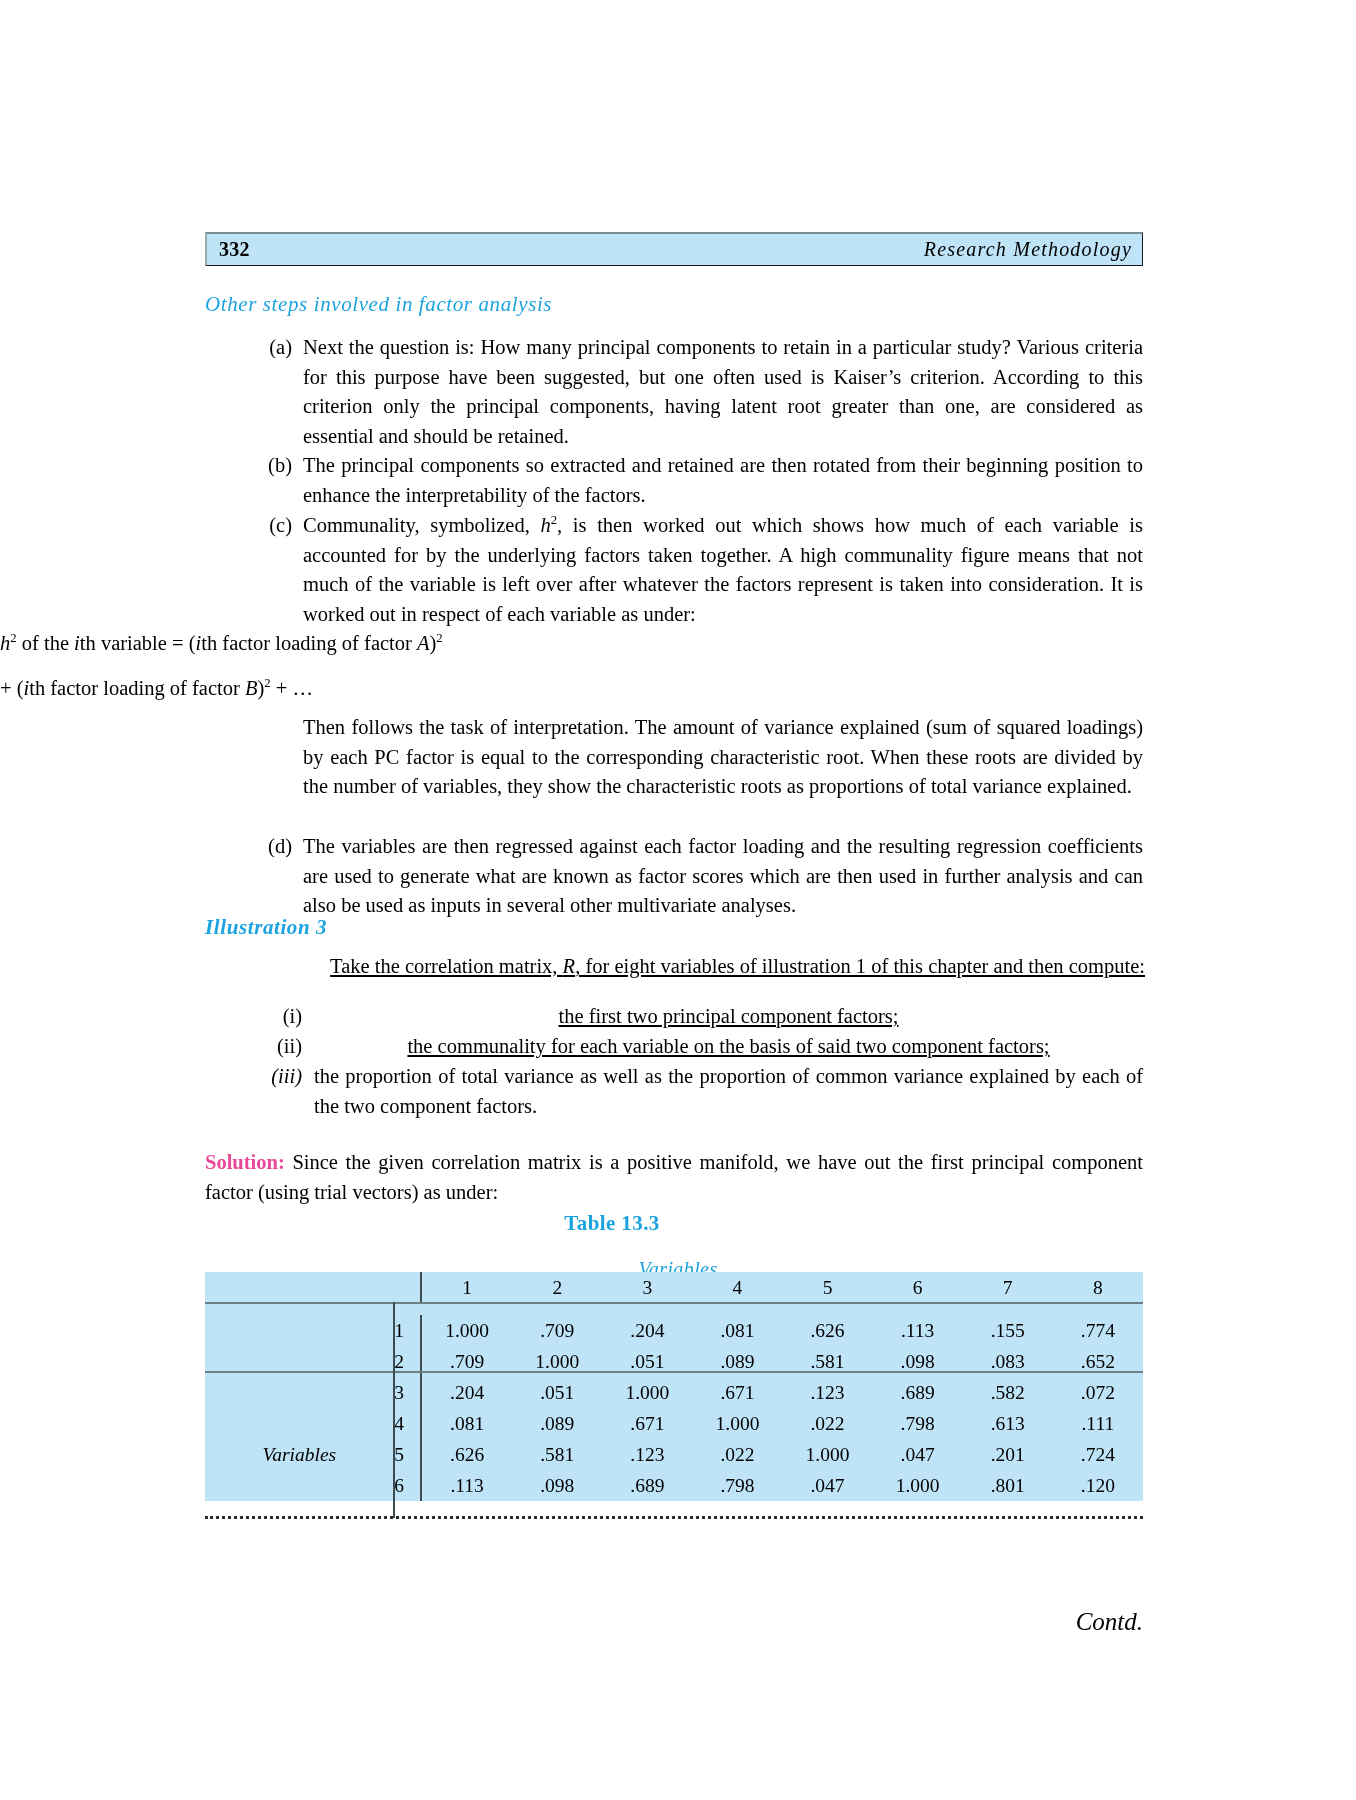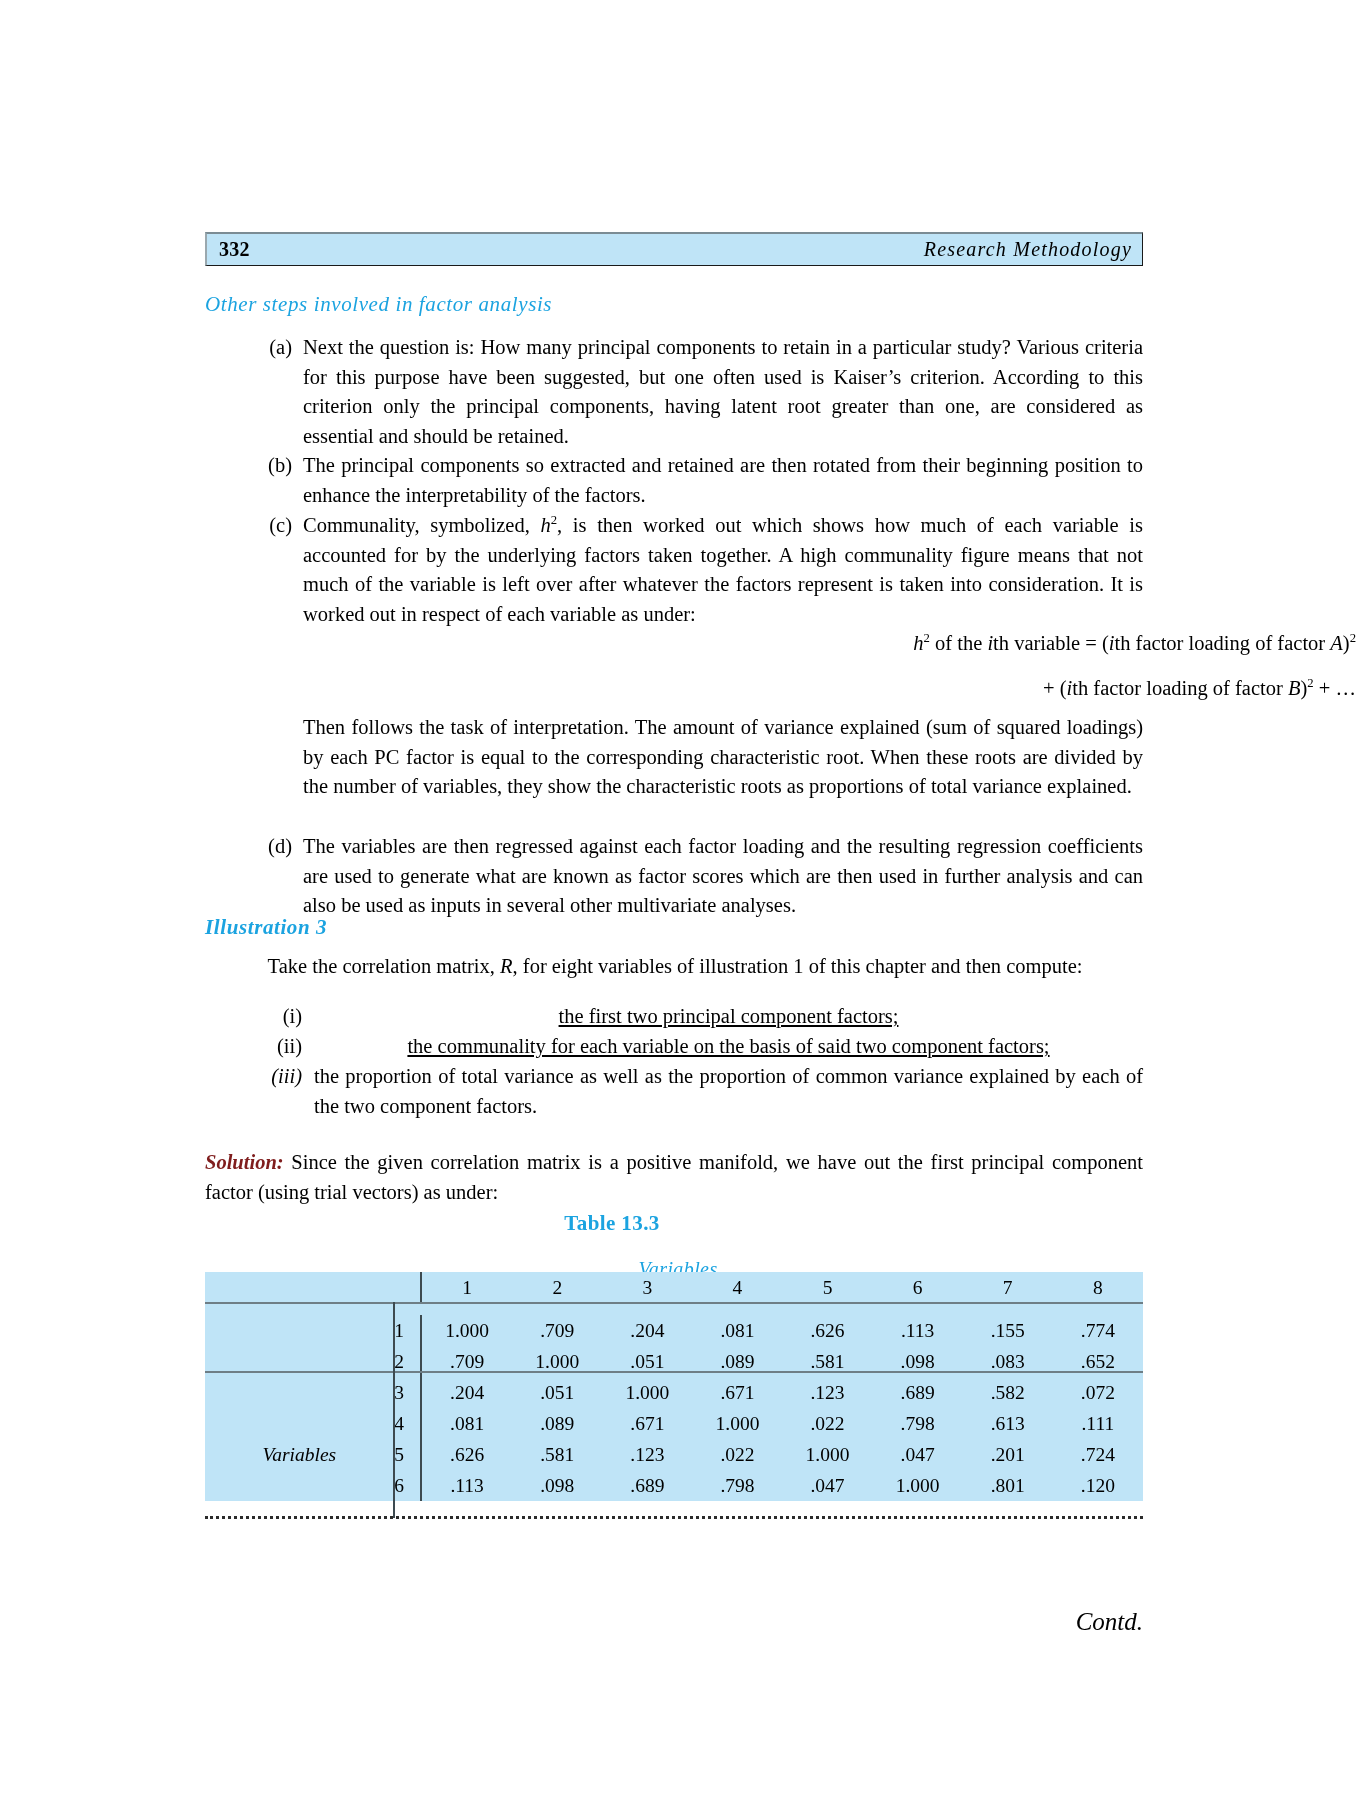--- a/index.html
+++ b/index.html
@@ -62,21 +62,21 @@
   }
   .blue-head.bold { font-weight: bold; }
 
   .para {
     position: absolute;
     font-size: 20.5px;
     line-height: 29.5px;
     text-align: justify;
     text-justify: inter-word;
   }
-  .para.nojust { text-align: center; }
+  .para.nojust { text-align: right; text-decoration: underline; }
 
   .listitem {
     position: absolute;
     font-size: 20.5px;
     line-height: 29.5px;
     display: flex;
     align-items: flex-start;
   }
   .listitem .marker {
     flex: 0 0 auto;
@@ -88,28 +88,27 @@
     text-align: justify;
     text-justify: inter-word;
   }
   .listitem .body.last-left { text-align: center; text-decoration: underline; }
 
   .formula {
     position: absolute;
     font-size: 20.5px;
     line-height: 29.5px;
     width: 100%;
-    text-align: right;
+    text-align: left;
   }
   .it { font-style: italic; }
   sup { font-size: 0.62em; vertical-align: super; line-height: 0; }
 
   .sol-label {
-    color: #7f1d1d;
-    font-style: italic;
+    color: #ec4899;
     font-weight: bold;
   }
 
   
   .tbl-title {
     position: absolute;
     width: 1224px;
     text-align: center;
     color: #1ba3e0;
     font-weight: bold;

